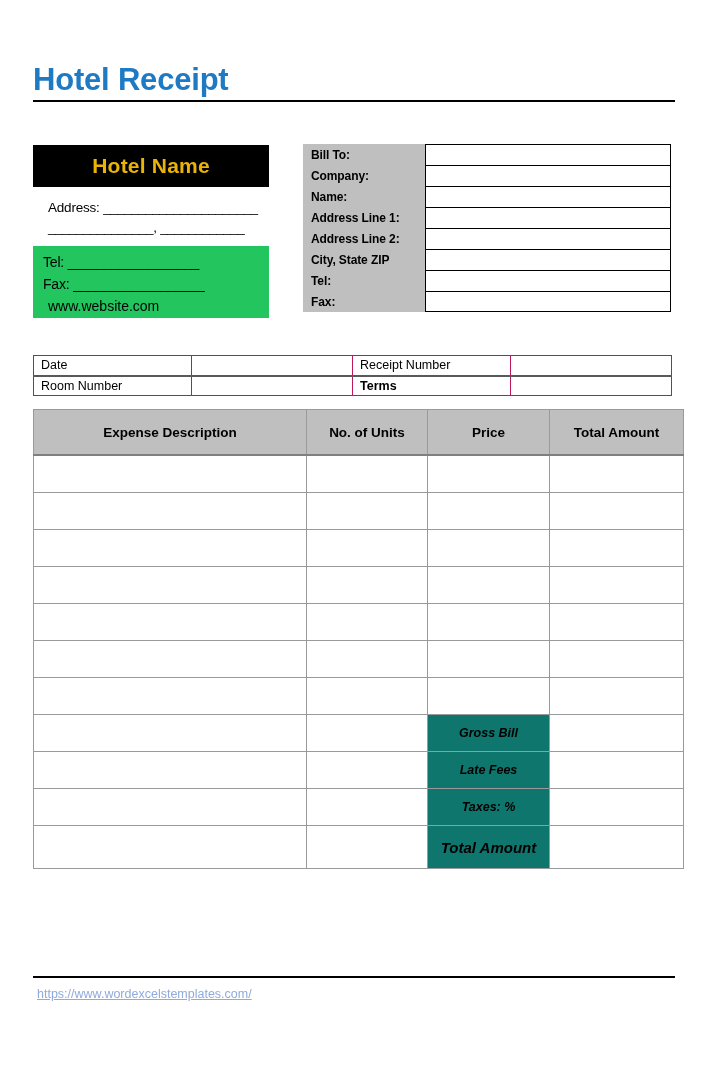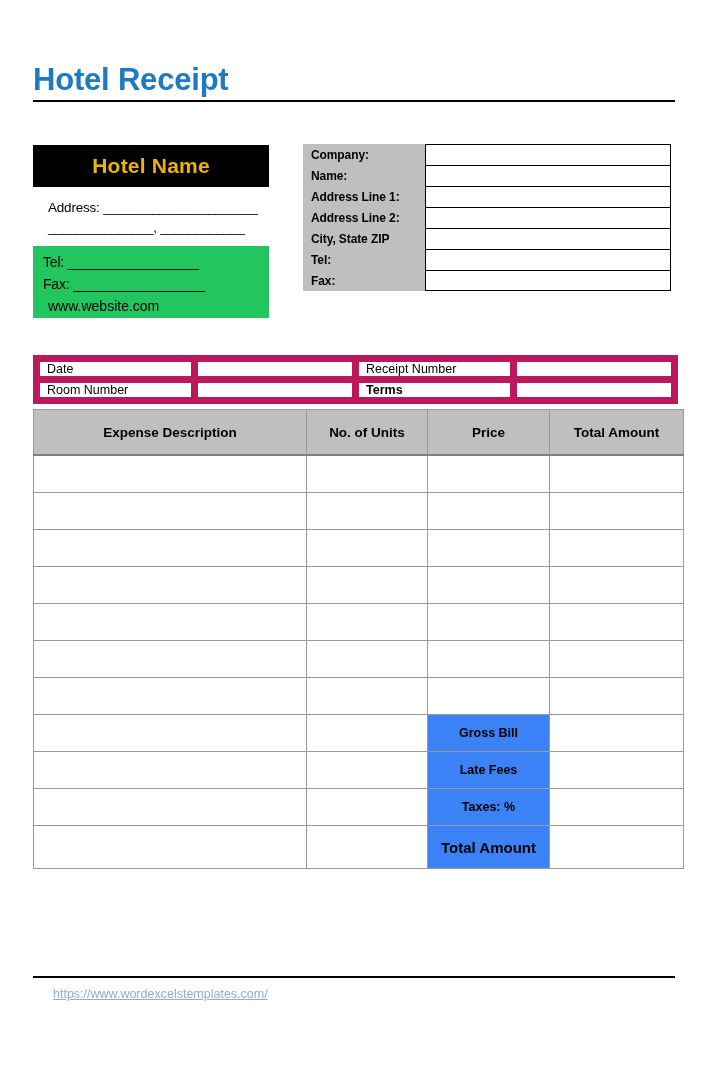--- a/index.html
+++ b/index.html
@@ -140,21 +140,21 @@
   .meta-table {
     position: absolute;
     left: 33px;
     top: 355px;
     width: 638px;
     border-collapse: collapse;
     table-layout: fixed;
   }
   .meta-table td {
     height: 20px;
-    border: 7px solid #be185d;
+    border: 1px solid #be185d;
     font-size: 12.5px;
     padding: 0 0 0 7px;
     box-sizing: border-box;
   }
   .meta-table tr:first-child td { border-bottom: 2px solid #595959; }
   .meta-table .m-lab { width: 158px; }
   .meta-table .m-val { width: 161px; }
   .meta-table .m-lab2 { width: 158px; }
   .meta-table .m-val2 { width: 161px; }
   .meta-bold { font-weight: bold; }
@@ -183,23 +183,24 @@
     font-size: 12.5px;
     text-align: center;
     vertical-align: middle;
   }
   .col-desc { width: 270px; }
   .col-units { width: 118px; }
   .col-price { width: 119px; }
   .col-total { width: 131px; }
 
   .sum-label {
-    background: #3b82f6;
+    background: #0f766e;
     font-weight: bold;
     font-size: 12.5px;
+    font-style: italic;
   }
   .sum-label.grand {
     font-size: 15px;
   }
   .exp-table tr.last-row td { height: 40px; }
 
   
   .footer-rule {
     position: absolute;
     left: 33px;
@@ -208,21 +209,20 @@
     height: 1.5px;
     background: #000000;
   }
   .footer-link {
     position: absolute;
     left: 37px;
     top: 987px;
     font-size: 12.5px;
     color: #8faadc;
     text-decoration: underline;
-    margin-left: 16px;
   }
 </style>
 </head>
 <body>
 
 <div class="page">
 
   <div class="title-wrap">
     <h1 class="doc-title">Hotel Receipt</h1>
   </div>
@@ -245,20 +245,24 @@
     <div class="contact-line">
       <span>Tel: </span><span class="rule-fill">__________________</span>
     </div>
     <div class="contact-line">
       <span>Fax: </span><span class="rule-fill">__________________</span>
     </div>
     <div class="website-line">www.website.com</div>
   </div>
 
   <div class="billto">
+    <div class="billto-row">
+      <div class="billto-label">Bill To:</div>
+      <div class="billto-value"></div>
+    </div>
     <div class="billto-row">
       <div class="billto-label">Company:</div>
       <div class="billto-value"></div>
     </div>
     <div class="billto-row">
       <div class="billto-label">Name:</div>
       <div class="billto-value"></div>
     </div>
     <div class="billto-row">
       <div class="billto-label">Address Line 1:</div>

